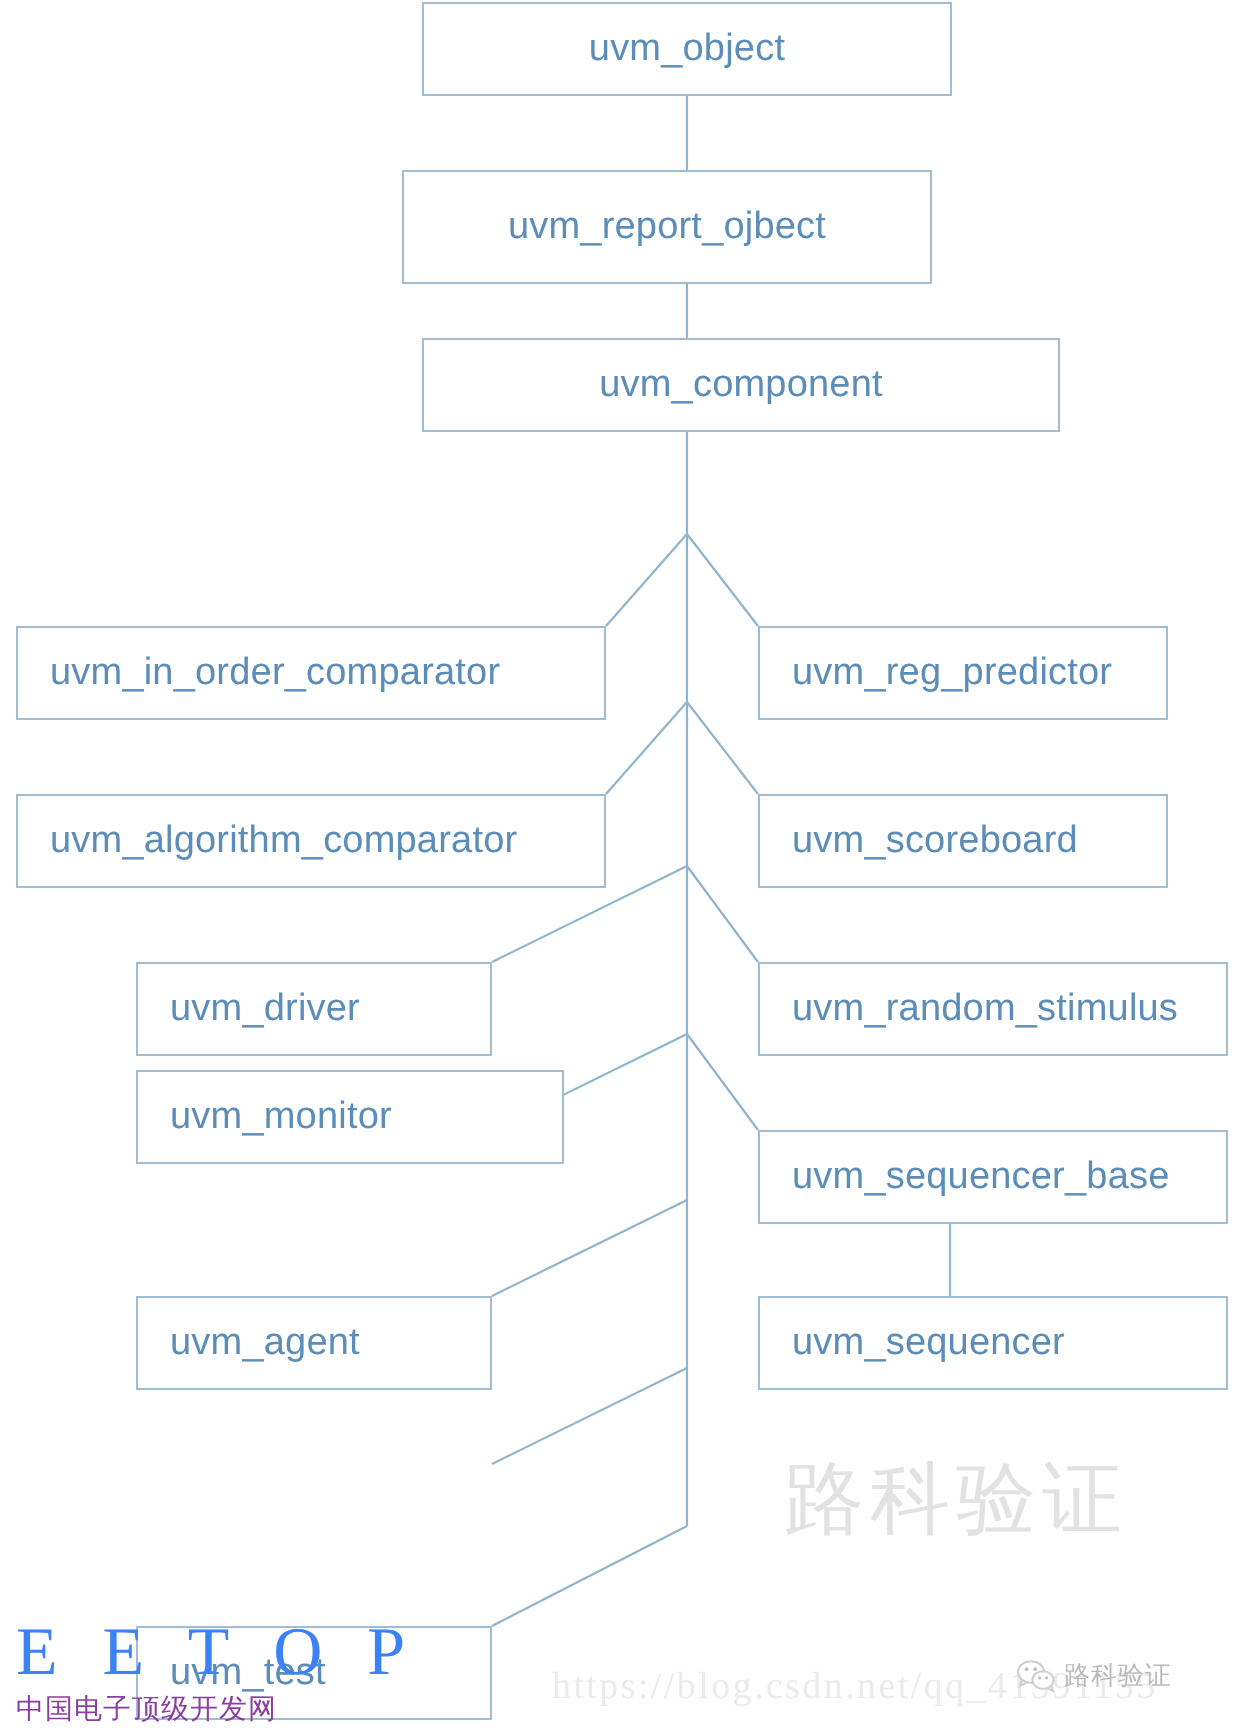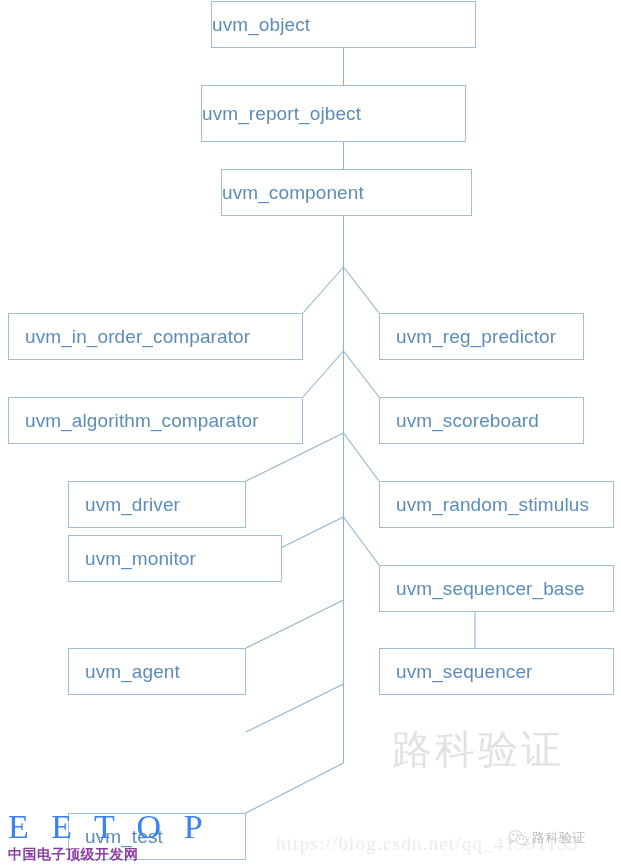--- a/index.html
+++ b/index.html
@@ -32,21 +32,21 @@
     border: 1px solid #9fbdd4;
     background: #ffffff;
     display: flex;
     align-items: center;
     color: #5b8db8;
     font-size: 19px;
     letter-spacing: 0.1px;
     white-space: nowrap;
   }
   .node.center {
-    justify-content: flex-start;
+    justify-content: center;
   }
   .node.leftpad {
     justify-content: flex-start;
     padding-left: 16px;
   }
 
   
   .wm-lukeyan {
     position: absolute;
     left: 392px;
@@ -95,21 +95,20 @@
     color: #3b82f6;
     letter-spacing: 7px;
     line-height: 1;
   }
   .wm-eetop-sub {
     font-family: "DejaVu Sans", sans-serif;
     font-size: 14px;
     color: #8a3fa0;
     letter-spacing: 0.5px;
     margin-top: 2px;
-    font-weight: bold;
   }
 </style>
 </head>
 <body>
 
 <div id="canvas">
 
   <svg id="connectors" viewBox="0 0 621 866" xmlns="http://www.w3.org/2000/svg">
     <g stroke="#8fb4ce" stroke-width="1.1" fill="none" shape-rendering="geometricPrecision">
 
@@ -144,21 +143,21 @@
   <div class="wm-lukeyan">路科验证</div>
 
   <div class="node center" style="left:211px;top:1px;width:265px;height:47px;">
     <span>uvm_object</span>
   </div>
 
   <div class="node center" style="left:201px;top:85px;width:265px;height:57px;">
     <span>uvm_report_ojbect</span>
   </div>
 
-  <div class="node center" style="left:221px;top:169px;width:251px;height:47px;">
+  <div class="node center" style="left:211px;top:169px;width:319px;height:47px;">
     <span>uvm_component</span>
   </div>
 
   <div class="node leftpad" style="left:8px;top:313px;width:295px;height:47px;">
     <span>uvm_in_order_comparator</span>
   </div>
 
   <div class="node leftpad" style="left:379px;top:313px;width:205px;height:47px;">
     <span>uvm_reg_predictor</span>
   </div>

